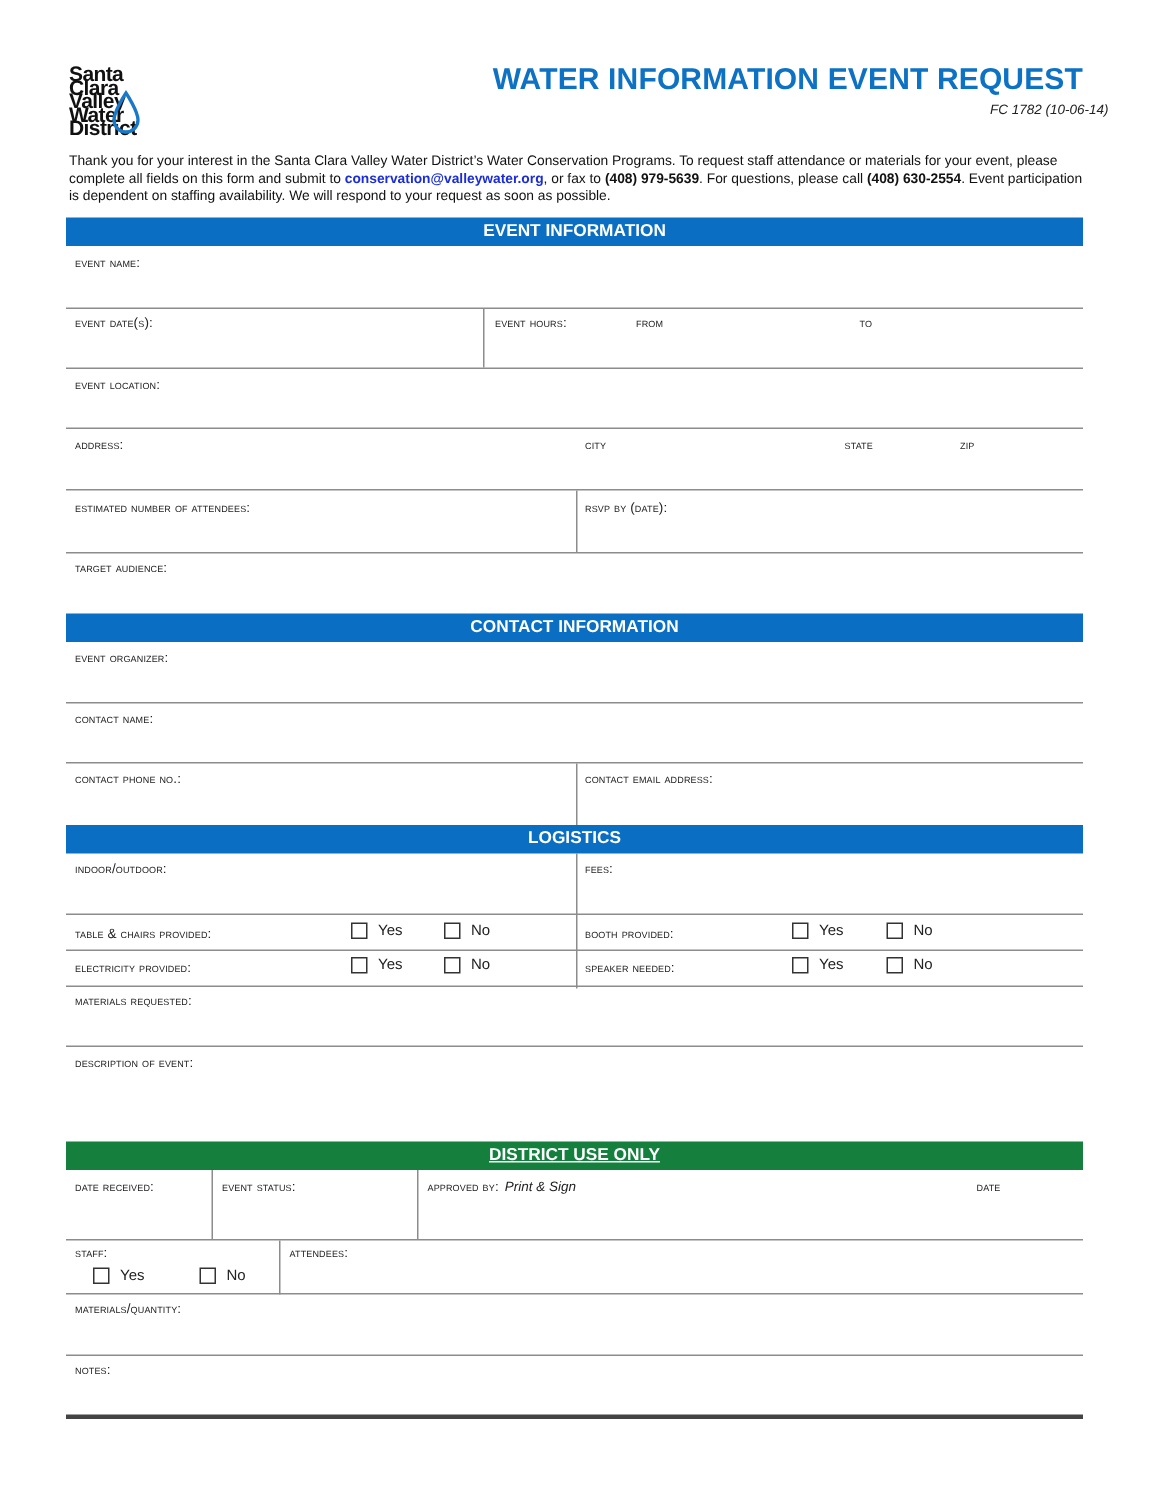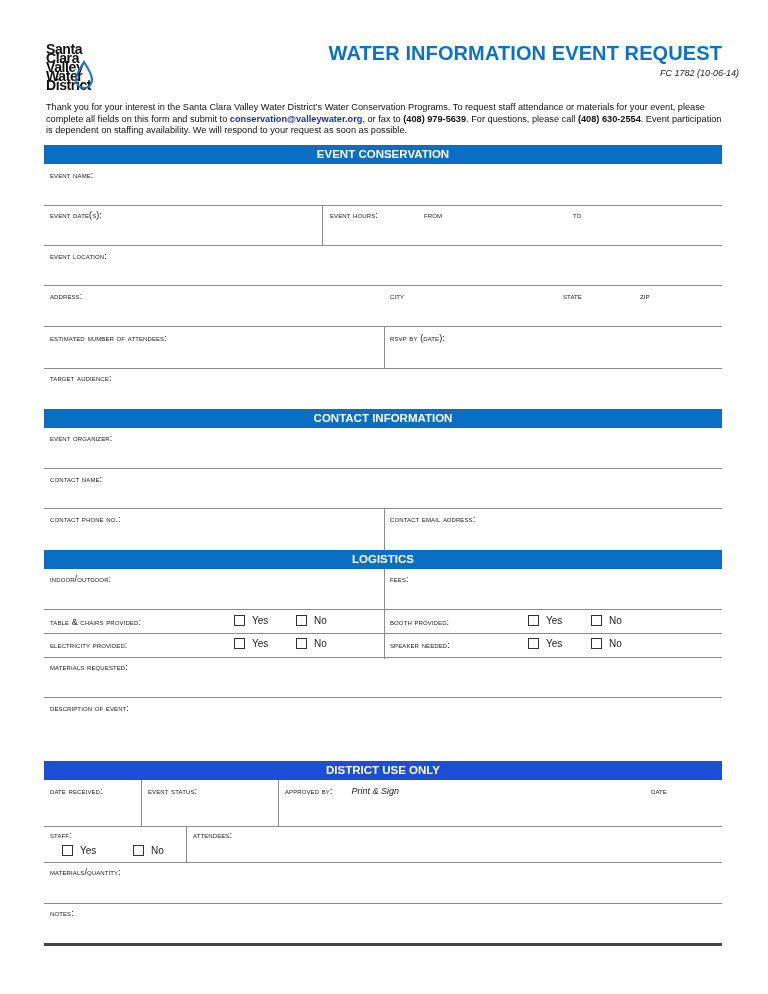--- a/index.html
+++ b/index.html
@@ -6,21 +6,21 @@
   body{width:768px;height:994px;position:relative;overflow:hidden;font-family:"Liberation Sans",sans-serif;color:#222;}
   .abs{position:absolute;}
   .logo-text{left:46px;top:45px;font-size:14px;line-height:9px;font-weight:bold;letter-spacing:-0.4px;color:#111;width:70px;}
   .drop{left:73px;top:60px;width:22px;height:30px;}
   .title{right:46px;top:42px;font-size:20px;font-weight:bold;color:#0d72c4;letter-spacing:0.1px;}
   .formno{right:29px;top:68px;font-size:9px;color:#222;font-style:italic;}
   .intro{left:46px;top:102px;width:680px;font-size:9.2px;line-height:11.5px;color:#111;}
   .intro b{font-weight:bold;}
   .intro .email{color:#1a2dd6;font-weight:bold;}
   .bar{left:44px;width:678px;height:19px;background:#0a6fc2;color:#fff;font-weight:bold;font-size:11.5px;text-align:center;line-height:19px;}
-  .bar.dark{background:#1d4ed8;}
+  .bar.dark{background:#15803d;text-decoration:underline;}
   .hline{left:44px;width:678px;height:0;border-top:1.5px solid #8c8c8c;}
   .hline.thick{border-top:3px solid #444;}
   .vline{width:0;border-left:1.5px solid #8c8c8c;}
   .lbl{font-size:9px;color:#222;font-variant:small-caps;text-transform:lowercase;letter-spacing:0.1px;}
   .cb{display:inline-block;width:9px;height:9px;border:1.3px solid #333;vertical-align:middle;margin-right:7px;}
   .opt{font-size:10px;color:#222;display:flex;align-items:center;}
   .ital{font-style:italic;font-size:9px;}
 </style>
 </head>
 <body>
@@ -32,21 +32,21 @@
 <svg class="abs drop" viewBox="0 0 22 30">
   <path d="M11 2 C11 2 3 14 3 20 A8 8 0 0 0 19 20 C19 14 11 2 11 2 Z" fill="none" stroke="#1a78c8" stroke-width="2.2"></path>
 </svg>
 <div class="abs title">WATER INFORMATION EVENT REQUEST</div>
 <div class="abs formno">FC 1782 (10-06-14)</div>
 
 <div class="abs intro">
   <span>Thank you for your interest in the Santa Clara Valley Water District’s Water Conservation Programs.  To request staff attendance or materials for your event, please complete all fields on this form and submit to </span><span class="email">conservation@valleywater.org</span><span>, or fax to </span><b>(408) 979-5639</b><span>.  For questions, please call </span><b>(408) 630-2554</b><span>.  Event participation is dependent on staffing availability.  We will respond to your request as soon as possible.</span>
 </div>
 
-<div class="abs bar" style="top:145px">EVENT CONSERVATION</div>
+<div class="abs bar" style="top:145px">EVENT INFORMATION</div>
 <div class="abs lbl" style="left:50px;top:170px">Event Name:</div>
 <div class="abs hline" style="top:205px"></div>
 
 <div class="abs lbl" style="left:50px;top:210px">Event Date(s):</div>
 <div class="abs vline" style="left:322px;top:206px;height:39px"></div>
 <div class="abs lbl" style="left:330px;top:210px">Event Hours:</div>
 <div class="abs lbl" style="left:424px;top:210px">From</div>
 <div class="abs lbl" style="left:573px;top:210px">To</div>
 <div class="abs hline" style="top:245px"></div>
 
@@ -123,21 +123,21 @@
 
 <div class="abs lbl" style="left:50px;top:662px">Materials Requested:</div>
 <div class="abs hline" style="top:697px"></div>
 <div class="abs lbl" style="left:50px;top:703px">Description of Event:</div>
 
 <div class="abs bar dark" style="top:761px">DISTRICT USE ONLY</div>
 <div class="abs lbl" style="left:50px;top:786px">Date Received:</div>
 <div class="abs vline" style="left:141px;top:780px;height:46px"></div>
 <div class="abs lbl" style="left:148px;top:786px">Event Status:</div>
 <div class="abs vline" style="left:278px;top:780px;height:46px"></div>
-<div class="abs" style="left:285px;top:786px;display:flex;gap:19px;align-items:baseline">
+<div class="abs" style="left:285px;top:786px;display:flex;gap:4px;align-items:baseline">
   <span class="lbl">Approved by:</span>
   <span class="ital">Print &amp; Sign</span>
 </div>
 <div class="abs lbl" style="left:651px;top:786px">Date</div>
 <div class="abs hline" style="top:826px"></div>
 
 <div class="abs lbl" style="left:50px;top:830px">Staff:</div>
 <div class="abs opt" style="left:62px;top:845px">
     <span class="cb"></span>
     <span>Yes</span>

